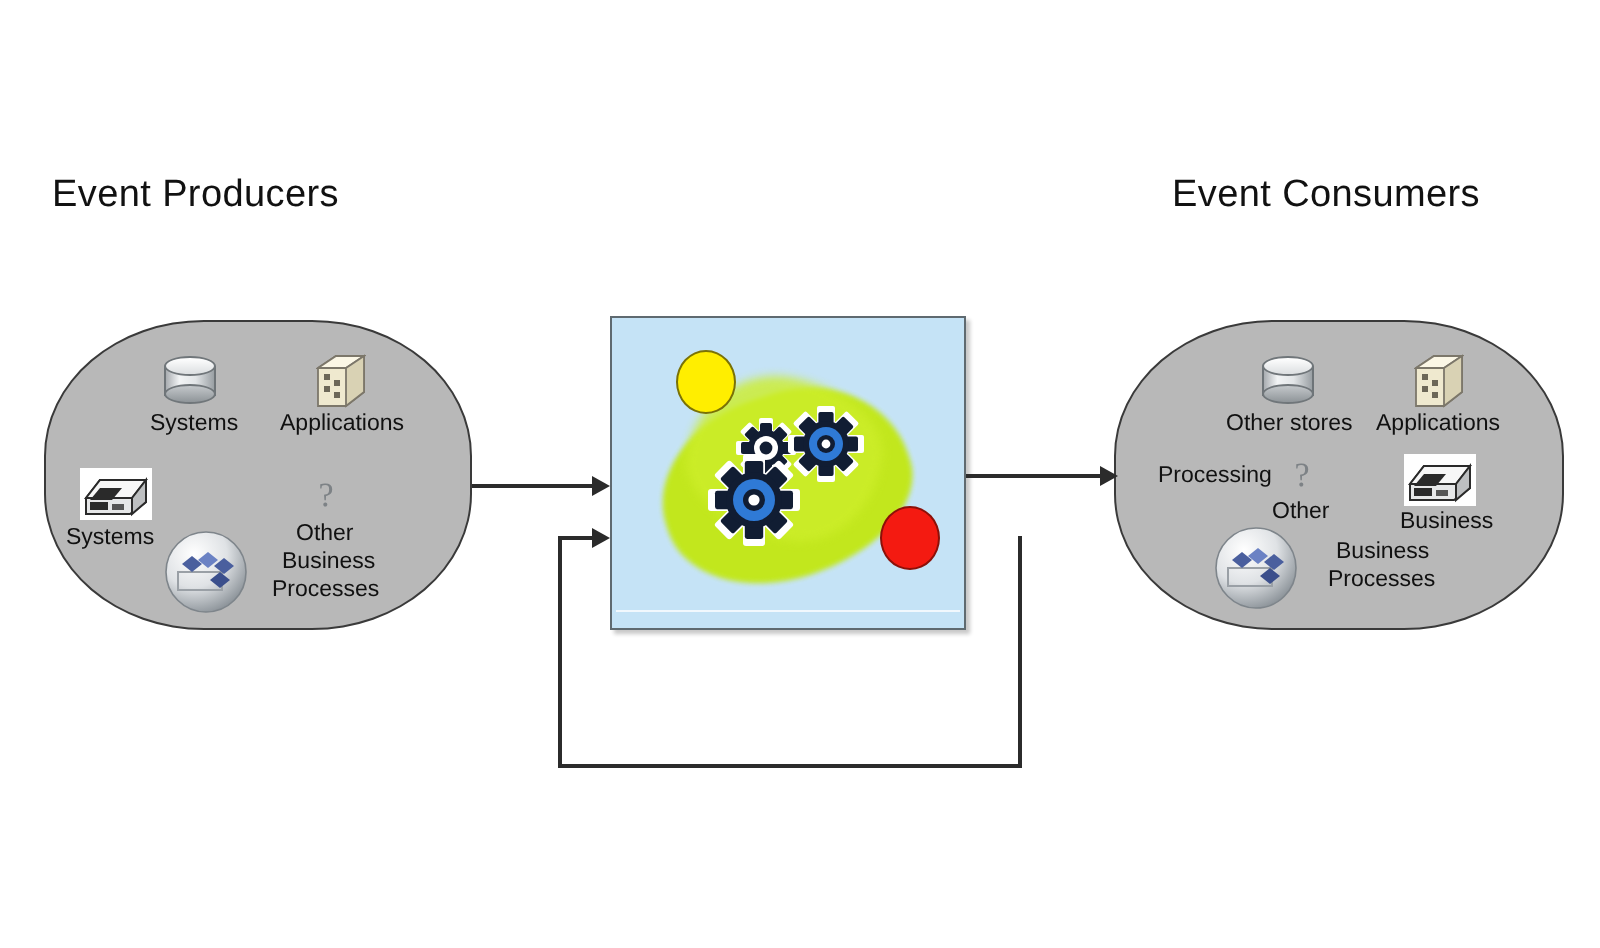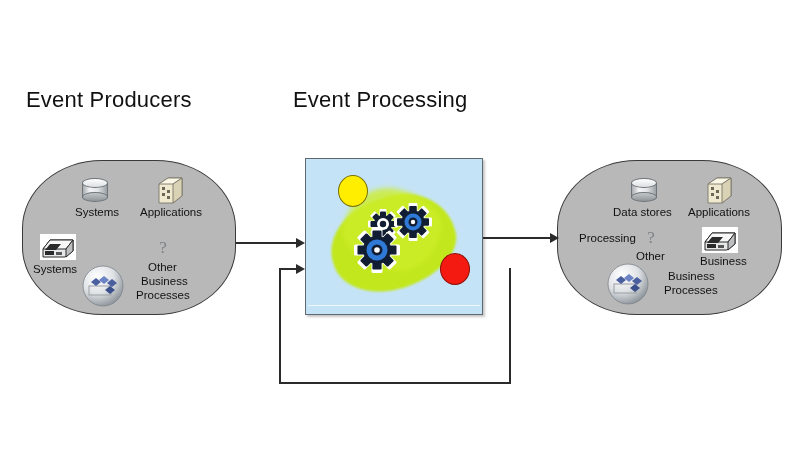--- a/index.html
+++ b/index.html
@@ -14,21 +14,21 @@
     position: relative;
     width: 800px;
     height: 474px;
     background: #ffffff;
     overflow: hidden;
   }
 
   
   .section-title {
     position: absolute;
-    font-size: 22px;
+    font-size: 19px;
     color: #111111;
     white-space: nowrap;
     letter-spacing: 0.2px;
   }
   #title-producers { left: 26px;  top: 87px; }
   #title-processing { left: 293px; top: 87px; }
   #title-consumers { left: 586px; top: 87px; }
 
   
   .pool {
@@ -163,21 +163,21 @@
     border-bottom: 5px solid transparent;
     border-left: 9px solid #2b2b2b;
   }
 </style>
 </head>
 <body>
 
 <div id="canvas">
 
   <div class="section-title" id="title-producers">Event Producers</div>
-  <div class="section-title" id="title-processing">Event Processing</div>
+  <div class="section-title" id="title-consumers">Event Consumers</div>
 
   <div class="pool" id="pool-producers"></div>
 
   <div class="icon icon-cyl" style="left:82px; top:178px;">
     <div class="cyl-body"></div>
     <div class="cyl-bot"></div>
     <div class="cyl-top"></div>
   </div>
   <div class="lbl" style="left:75px; top:206px;">Systems</div>
 
@@ -308,21 +308,21 @@
     <div id="proc-inner-line"></div>
   </div>
 
   <div class="pool" id="pool-consumers"></div>
 
   <div class="icon icon-cyl" style="left:631px; top:178px;">
     <div class="cyl-body"></div>
     <div class="cyl-bot"></div>
     <div class="cyl-top"></div>
   </div>
-  <div class="lbl" style="left:613px; top:206px;">Data stores</div>
+  <div class="lbl" style="left:613px; top:206px;">Other stores</div>
 
   <div class="icon icon-appbox" style="left:707px; top:177px;">
     <svg width="25" height="27" viewBox="0 0 25 27">
       <polygon points="1,7 10,1 24,1 24,19 15,26 1,26" fill="#efe9cf" stroke="#7c776a" stroke-width="0.9"></polygon>
       <polygon points="1,7 15,7 24,1 10,1" fill="#fbf7e6" stroke="#7c776a" stroke-width="0.9"></polygon>
       <polygon points="15,7 24,1 24,19 15,26" fill="#d9d2b4" stroke="#7c776a" stroke-width="0.9"></polygon>
       <rect x="4" y="10" width="3" height="3" fill="#6c6758"></rect>
       <rect x="4" y="16" width="3" height="3" fill="#6c6758"></rect>
       <rect x="9" y="13" width="3" height="3" fill="#6c6758"></rect>
       <rect x="9" y="19" width="3" height="3" fill="#6c6758"></rect>

